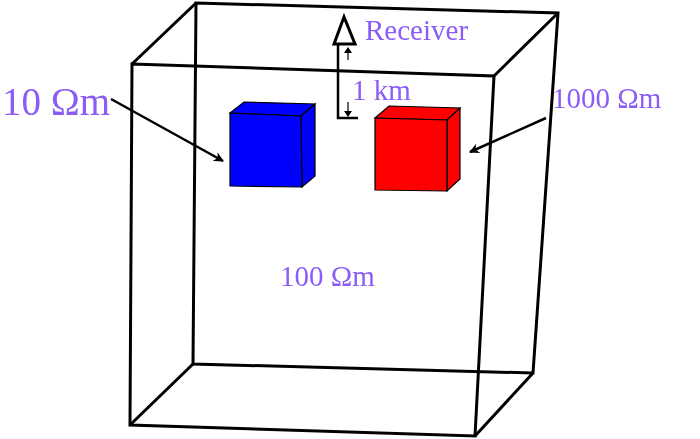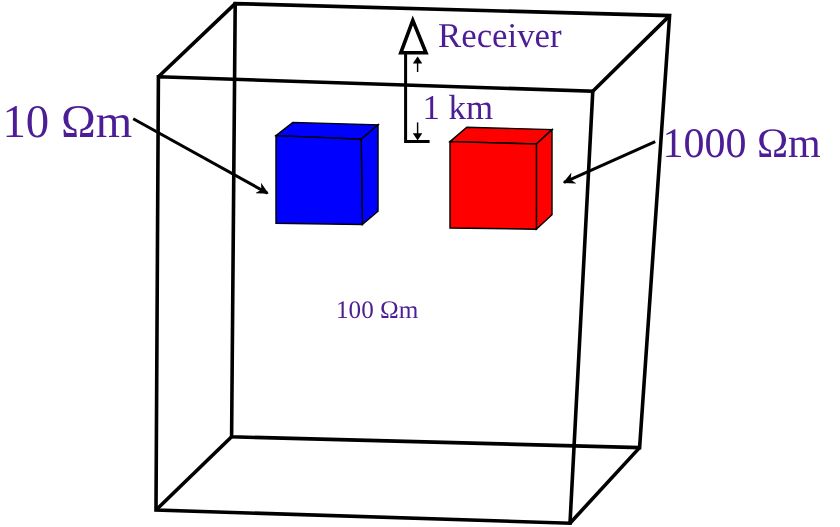--- a/index.html
+++ b/index.html
@@ -1,18 +1,18 @@
 <!DOCTYPE html>
 <html><head>
 <meta charset="utf-8">
 <style>
   html, body { margin: 0; padding: 0; background: #ffffff; }
   body { width: 700px; height: 439px; position: relative; overflow: hidden; }
   svg { position: absolute; left: 0; top: 0; }
-  .lbl { position: absolute; font-family: "Liberation Serif", "DejaVu Serif", serif; color: #4c1d95; white-space: nowrap; line-height: 1; }
+  .lbl { position: absolute; font-family: "Liberation Serif", "DejaVu Serif", serif; color: #8b5cf6; white-space: nowrap; line-height: 1; }
 </style>
 </head>
 <body>
 
 <svg width="700" height="439" viewBox="0 0 700 439">
   <defs>
     <marker id="ah" markerWidth="10" markerHeight="10" refX="9" refY="5" orient="auto" markerUnits="userSpaceOnUse">
       <path d="M0,0 L10,5 L0,10 L3,5 Z" fill="#000"></path>
     </marker>
     <marker id="ahs" markerWidth="6" markerHeight="8" refX="5" refY="4" orient="auto" markerUnits="userSpaceOnUse">
@@ -54,14 +54,14 @@
 
   <g>
     <line x1="348" y1="60" x2="348" y2="48" stroke="#000" stroke-width="1.2" marker-end="url(#ahs)"></line>
     <line x1="348" y1="102" x2="348" y2="116" stroke="#000" stroke-width="1.2" marker-end="url(#ahs)"></line>
   </g>
 </svg>
 
 <span class="lbl" style="left:365px; top:16px; font-size:29px;">Receiver</span>
 <span class="lbl" style="left:352px; top:76px; font-size:29px;">1 km</span>
 <span class="lbl" style="left:2px; top:82px; font-size:39px;">10 Ωm</span>
-<span class="lbl" style="left:552px; top:102px; font-size:35px;text-align:center;">1000 Ωm</span>
-<span class="lbl" style="left:280px; top:248px; font-size:21px;">100 Ωm</span>
+<span class="lbl" style="left:552px; top:84px; font-size:29px;text-align:center;">1000 Ωm</span>
+<span class="lbl" style="left:280px; top:262px; font-size:29px;">100 Ωm</span>
 
 </body></html>

